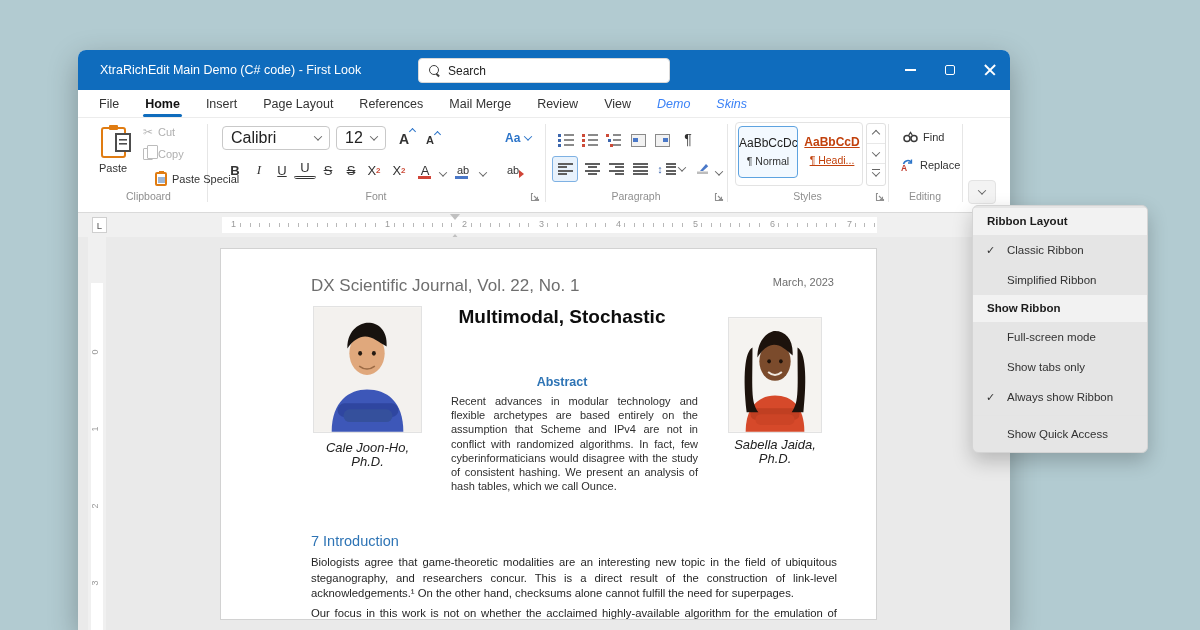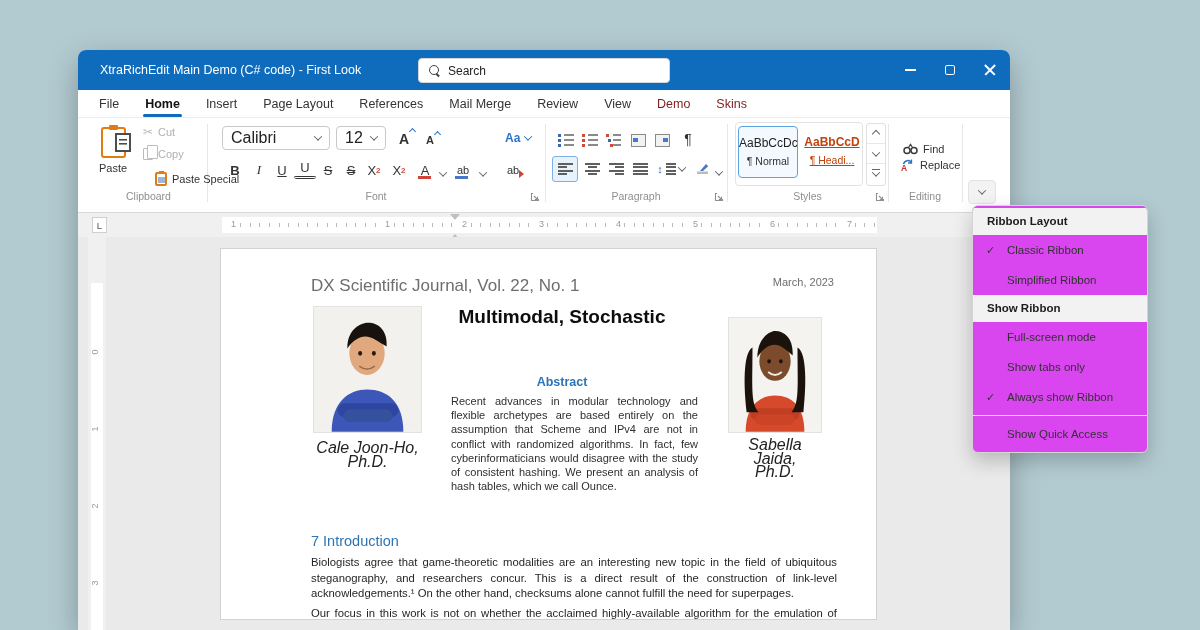--- a/index.html
+++ b/index.html
@@ -35,21 +35,21 @@
   .ic-close::before{ transform:rotate(45deg);} .ic-close::after{ transform:rotate(-45deg);}
 
   
   .tabrow { position:absolute; left:0; top:40px; width:100%; height:28px; background:#fff;
             display:flex; align-items:center; padding-left:8px; border-bottom:1px solid #ececec; }
   .rtab { position:relative; height:100%; display:flex; align-items:center;
           padding:0 13px; font-size:12.5px; color:#333; cursor:default; white-space:nowrap; }
   .rtab.active { font-weight:bold; color:#111; }
   .rtab.active::after { content:""; position:absolute; left:11px; right:11px; bottom:0;
                         height:3px; background:#0f6cbd; border-radius:2px; }
-  .rtab.blue { color:#7f1d1d; }
+  .rtab.blue { color:#3b82f6;font-style:italic; }
 
   
   .ribbon { position:absolute; left:0; top:68px; width:100%; height:95px; background:#fff;
             border-bottom:1px solid #dadada; }
   .vsep { position:absolute; top:6px; height:78px; width:1px; background:#e6e6e6; }
   .grouplabel { position:absolute; top:72px; font-size:10.5px; color:#8f8f8f; text-align:center; }
   .launcher { position:absolute; top:74px; width:10px; height:10px; }
   .rbtn { position:absolute; display:flex; align-items:center; gap:5px; font-size:11px; color:#333;
           padding:2px 3px; border-radius:3px; cursor:default; }
   .rbtn.gray { color:#b0b0b0; }
@@ -154,27 +154,27 @@
           border:1px solid #d2d2d2; overflow:hidden; }
   .jline { position:absolute; left:90px; top:27px; font-size:17px; color:#6e6e6e; }
   .jdate { position:absolute; right:42px; top:27px; font-size:11px; color:#6e6e6e; }
   .doctitle { position:absolute; left:208px; top:54px; width:266px; text-align:center;
               font-size:19px; line-height:27px; font-weight:bold; color:#0d0d0d; }
   .absh { position:absolute; left:208px; top:126px; width:266px; text-align:center;
           font-size:12.5px; font-weight:bold; color:#2e74b5; }
   .absp { position:absolute; left:230px; top:145px; width:247px; font-size:11px; line-height:14.2px;
           text-align:justify; color:#2f2f2f; }
   .photo { position:absolute; border:1px solid #e2e2e2; }
-  .cap { position:absolute; text-align:center; font-style:italic; font-size:16px; line-height:13.5px; color:#222; }
+  .cap { position:absolute; text-align:center; font-style:italic; font-size:13px; line-height:13.5px; color:#222; }
   .introh { position:absolute; left:90px; top:284px; font-size:14.5px; color:#2e74b5; }
   .bodyp { position:absolute; left:90px; width:526px; font-size:11.3px; line-height:15.6px;
            text-align:justify; color:#262626; }
 
   
-  .menu { position:absolute; left:972px; top:205px; width:176px; background:#d946ef;
+  .menu { position:absolute; left:972px; top:205px; width:176px; background:#e5e5e5;
           border:1px solid #d4d4d4; border-radius:6px; box-shadow:0 8px 20px rgba(0,0,0,.22);
           padding:2px 0 3px; z-index:50; overflow:hidden; }
   .menu-h { height:27px; line-height:27px; padding-left:14px; background:#f2f2f2;
             font-size:11.5px; font-weight:bold; color:#1c1c1c; }
   .menu-i { position:relative; height:30px; line-height:30px; padding-left:34px;
             font-size:11.5px; color:#323232; cursor:default; }
   .menu-chk { position:absolute; left:13px; top:0; color:#333; font-size:11px; }
   .menu-sep { height:1px; background:#e4e4e4; margin:3px 0; }
 </style>
 </head>
@@ -366,21 +366,21 @@
           <span class="gs-bar"></span>
           <span class="cv"></span>
         </div>
     </div>
     <div class="grouplabel" style="left:649px; width:161px;">Styles</div>
     <svg class="launcher" style="left:797px;" viewBox="0 0 10 10">
       <path d="M3 1.5 H1.5 V8.5 H8.5 V7" stroke="#909090" fill="none" stroke-width="1.1"></path>
       <path d="M4 4 L7.5 7.5 M7.5 4.8 V7.5 H4.8" stroke="#909090" fill="none" stroke-width="1.1"></path>
     </svg>
 
-    <div class="rbtn" style="left:822px; top:22px;">
+    <div class="rbtn" style="left:822px; top:10px;">
       <svg width="15" height="13">
         <circle cx="4" cy="8.5" r="3" fill="none" stroke="#3b3b3b" stroke-width="1.5"></circle>
         <circle cx="11" cy="8.5" r="3" fill="none" stroke="#3b3b3b" stroke-width="1.5"></circle>
         <path d="M5.8 5 L7.5 2.5 L9.2 5" stroke="#3b3b3b" fill="none" stroke-width="1.3"></path>
       </svg>
       <span>Find</span>
     </div>
     <div class="rbtn" style="left:819px; top:38px;">
       <svg width="15" height="13">
         <path d="M3.5 6 A4.5 4.5 0 0 1 11.5 4.5" stroke="#2b74c9" fill="none" stroke-width="1.5"></path>

